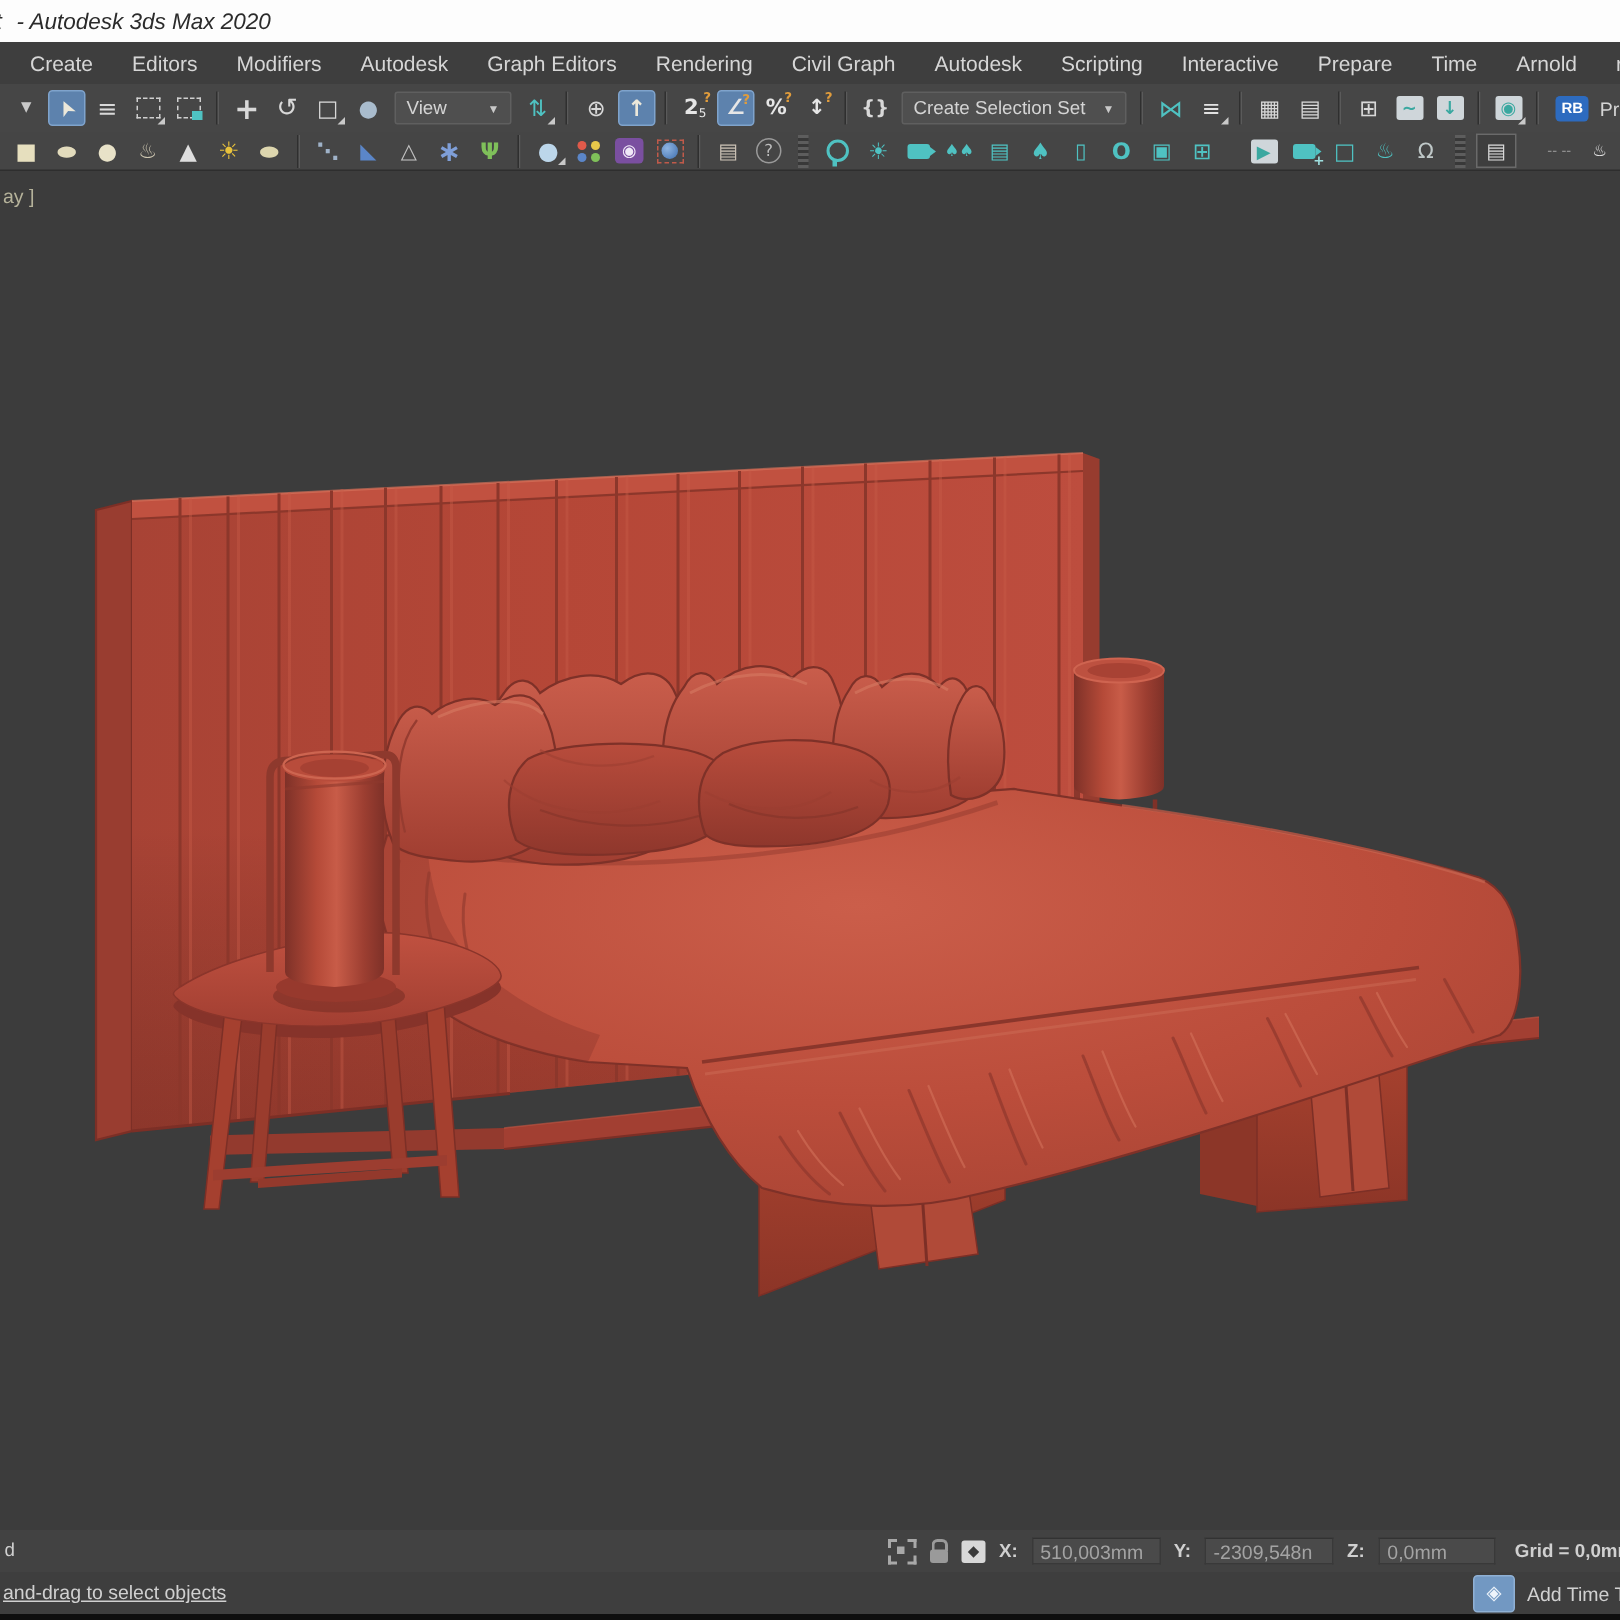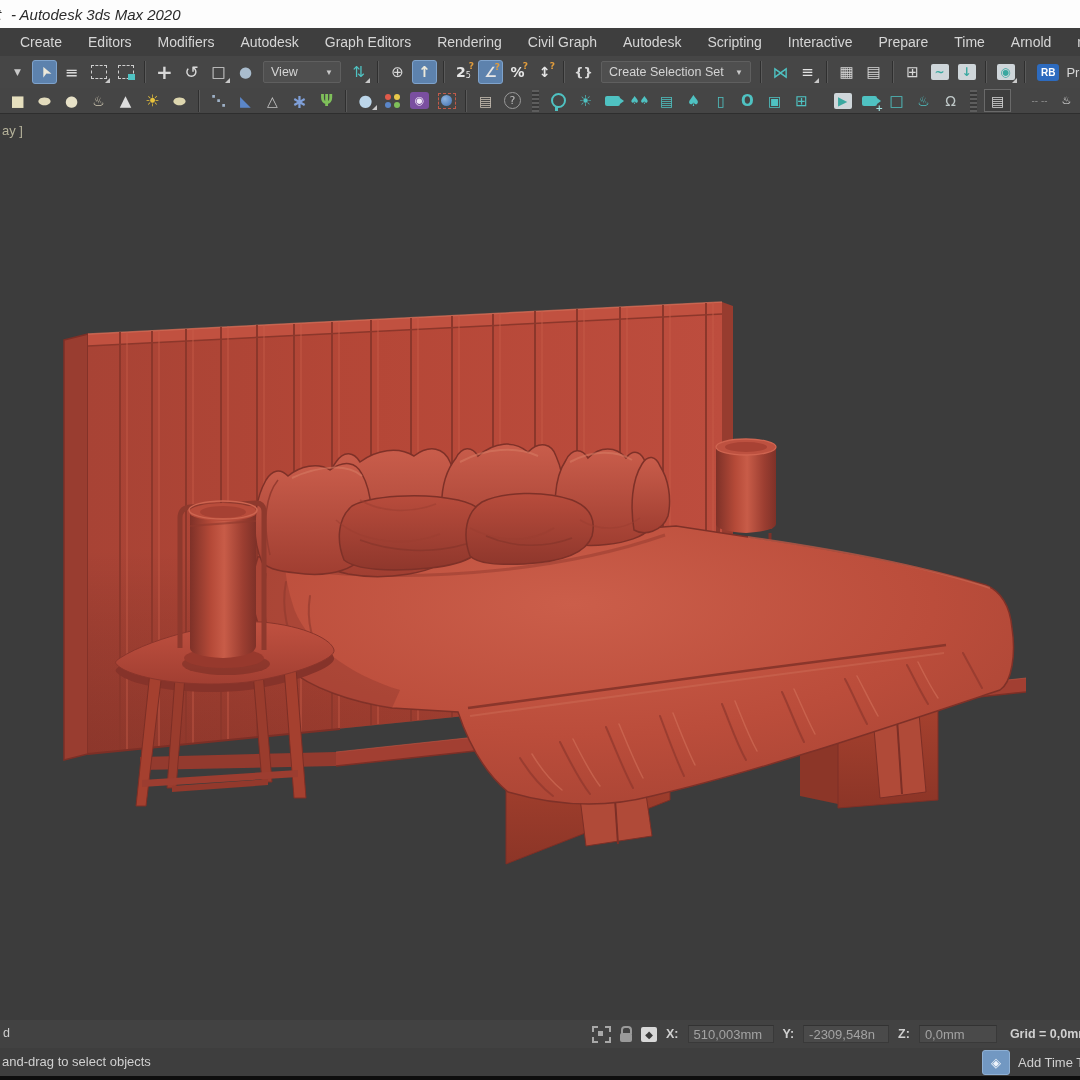--- a/index.html
+++ b/index.html
@@ -75,21 +75,21 @@
            border-bottom:none;border-radius:4px 4px 0 0;}
   .absmode{width:16px;height:15px;background:#d8d8d8;border-radius:2px;display:flex;align-items:center;
            justify-content:center;color:#3a3a3a;font-size:10px;flex:none;}
   .coordlabel{font-weight:bold;color:#d0d0d0;}
   .coordfield{width:86px;height:18px;background:#4a4a4a;border:1px solid #393939;border-top-color:#323232;
            color:#a3a3a3;display:flex;align-items:center;padding:0 5px;box-sizing:border-box;flex:none;
            font-size:13px;overflow:hidden;white-space:nowrap;}
   .gridtext{color:#d0d0d0;font-weight:bold;margin-left:4px;}
   .status2{position:absolute;top:1048px;left:0;width:1080px;height:28px;background:#3e3e3e;
            color:#d0d0d0;font-size:13px;}
-  .prompt{position:absolute;left:2px;top:6px;white-space:nowrap;}
+  .prompt{position:absolute;left:2px;top:6px;white-space:nowrap;text-decoration:underline;}
   .timetag{position:absolute;left:982px;top:2px;display:flex;align-items:center;gap:8px;white-space:nowrap;}
   .cube-btn{width:26px;height:23px;background:#7298c2;border:1px solid #8fb0d4;border-radius:3px;
            display:flex;align-items:center;justify-content:center;color:#eef4fb;
            font-family:"DejaVu Sans",sans-serif;font-size:13px;}
   .blackbar{position:absolute;top:1076px;left:0;width:1080px;height:4px;background:#0e0e0e;}
 </style>
 </head>
 <body>
 
 <div class="titlebar">

